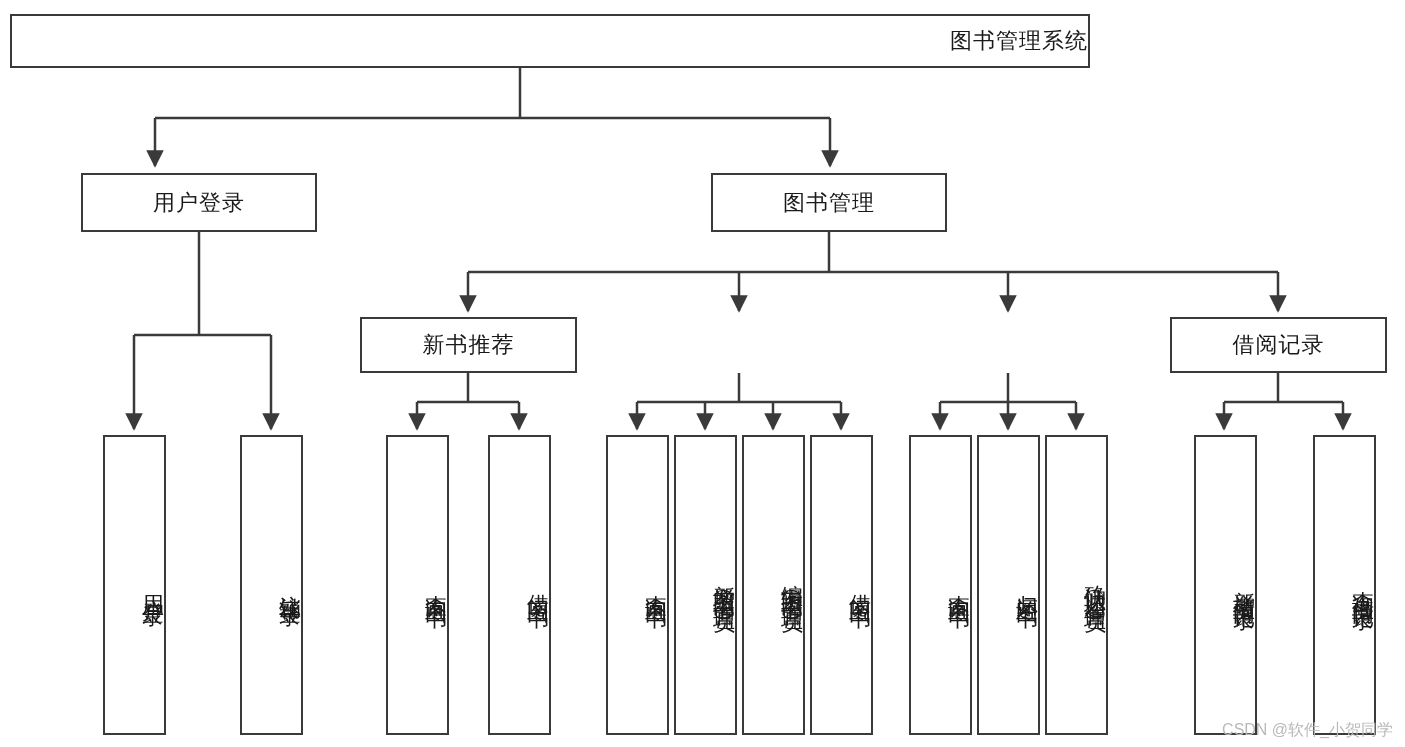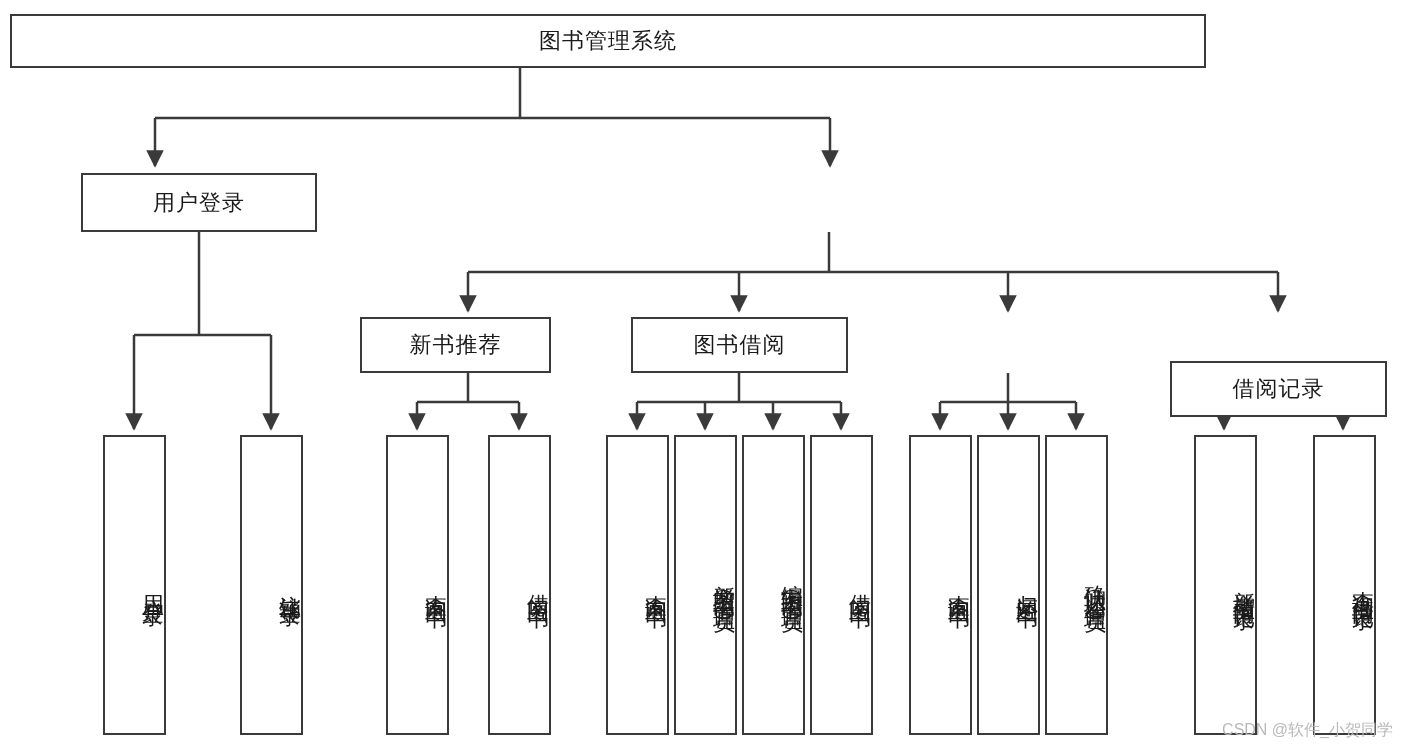--- a/index.html
+++ b/index.html
@@ -114,35 +114,35 @@
       <path d="M 1008 402 L 1008 429" marker-end="url(#arrow)"></path>
       <path d="M 1076 402 L 1076 429" marker-end="url(#arrow)"></path>
 
       <path d="M 1278 373 L 1278 402"></path>
       <path d="M 1224 402 L 1343 402"></path>
       <path d="M 1224 402 L 1224 429" marker-end="url(#arrow)"></path>
       <path d="M 1343 402 L 1343 429" marker-end="url(#arrow)"></path>
     </g>
   </svg>
 
-  <div class="node horiz" style="left:10px; top:14px; width:1196px; height:54px;">
+  <div class="node horiz" style="left:10px; top:14px; width:1080px; height:54px;justify-content:flex-end;">
     <span>图书管理系统</span>
   </div>
 
   <div class="node horiz" style="left:81px; top:173px; width:236px; height:59px;">
     <span>用户登录</span>
   </div>
+  <div class="node horiz" style="left:711px; top:173px; width:236px; height:59px;">
+    <span>图书管理</span>
+  </div>
 
-  <div class="node horiz" style="left:360px; top:317px; width:191px; height:56px;">
+  <div class="node horiz" style="left:360px; top:317px; width:217px; height:56px;">
     <span>新书推荐</span>
   </div>
-  <div class="node horiz" style="left:631px; top:317px; width:217px; height:56px;">
-    <span>图书借阅</span>
-  </div>
-  <div class="node horiz" style="left:1170px; top:317px; width:217px; height:56px;margin-top:44px;">
+  <div class="node horiz" style="left:1170px; top:317px; width:217px; height:56px;">
     <span>借阅记录</span>
   </div>
 
   <div class="node vert" style="left:103px; top:435px; width:63px; height:300px;">
     <span>用户登录</span>
   </div>
   <div class="node vert" style="left:240px; top:435px; width:63px; height:300px;">
     <span>注销登录</span>
   </div>
 

